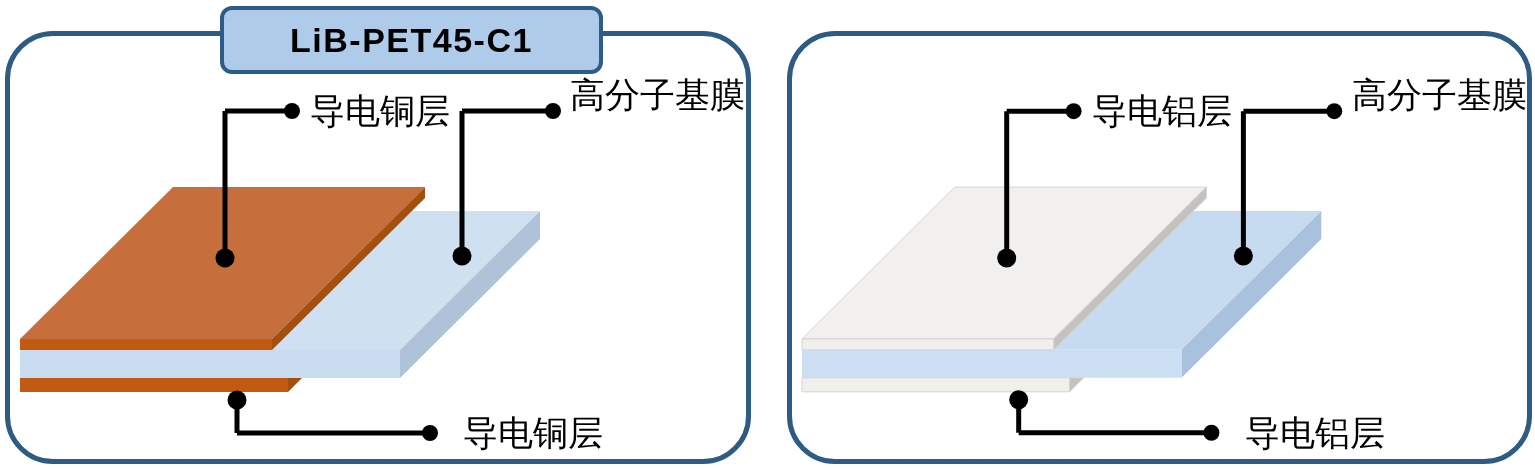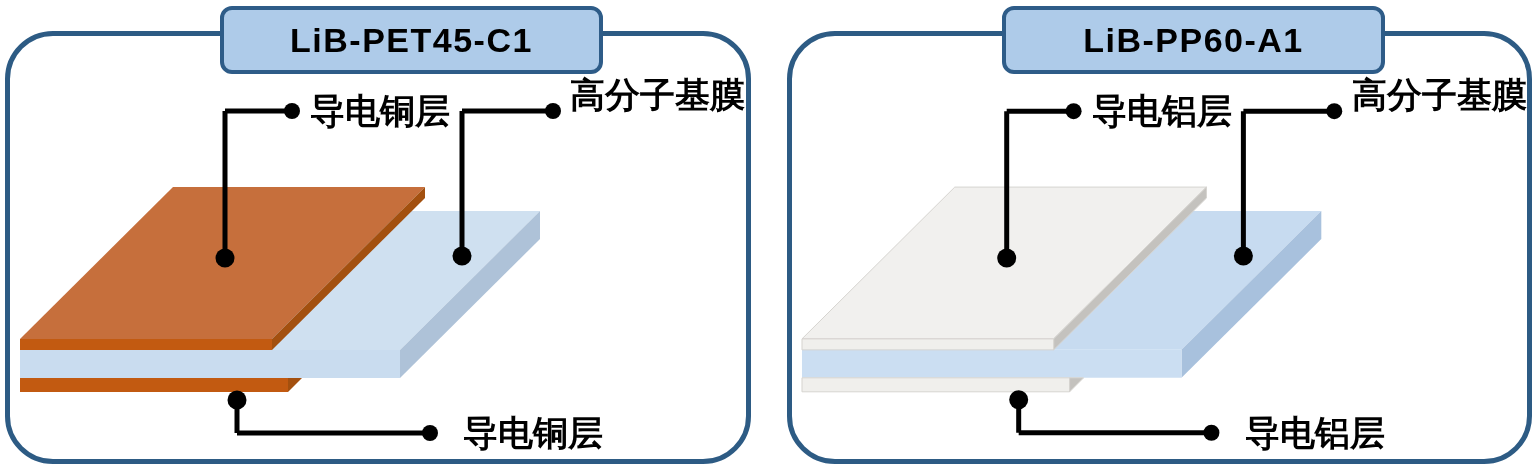--- a/index.html
+++ b/index.html
@@ -32,21 +32,21 @@
     z-index:3;
     margin-left:48px;
   }
   .diagram-svg{position:absolute;left:0;top:0;width:100%;height:100%;z-index:2;}
   .callout-line{stroke:#000000;stroke-width:5;}
   .callout-dot{fill:#000000;}
   .panel-wrap.right .metal{stroke:#d6d4d0;stroke-width:1;}
   .cjk-label{
     position:absolute;
     font-family:"DejaVu Sans",sans-serif;
-    font-weight:bold;font-size:35px;line-height:40px;
+    font-weight:normal;font-size:35px;line-height:40px;
     color:#000000;white-space:nowrap;z-index:2;
   }
   .top-metal-label{left:305px;top:60px;}
   .film-label{left:565px;top:44px;}
   .bottom-metal-label{left:458px;top:382px;}
 </style>
 </head>
 <body>
 
 <div class="figure">
@@ -86,23 +86,20 @@
       <circle class="callout-dot" cx="425" cy="402" r="8"></circle>
     </svg>
 
     <div class="cjk-label top-metal-label">导电铜层</div>
     <div class="cjk-label film-label">高分子基膜</div>
     <div class="cjk-label bottom-metal-label">导电铜层</div>
   </div>
 
   <div class="panel-wrap right">
     <div class="panel-border"></div>
-    <div class="badge">
-      <span>LiB-PP60-A1</span>
-    </div>
 
     <svg class="diagram-svg" viewBox="0 0 746 433">
 
       <polygon class="film" points="155,180 535,180 395,319 15,319" fill="#C7DBF0"></polygon>
       <polygon class="film" points="535,180 395,319 395,347 535,208" fill="#A8C1DD"></polygon>
       <polygon class="film" points="15,319 395,319 395,347 15,347" fill="#CBDEF2"></polygon>
 
       <polygon class="metal" points="168,156 420,156 267,308 15,308" fill="#F1F0EE"></polygon>
       <polygon class="metal" points="420,156 267,308 267,319 420,167" fill="#C4C2BE"></polygon>
       <polygon class="metal" points="15,308 267,308 267,319 15,319" fill="#F0EFEC"></polygon>

